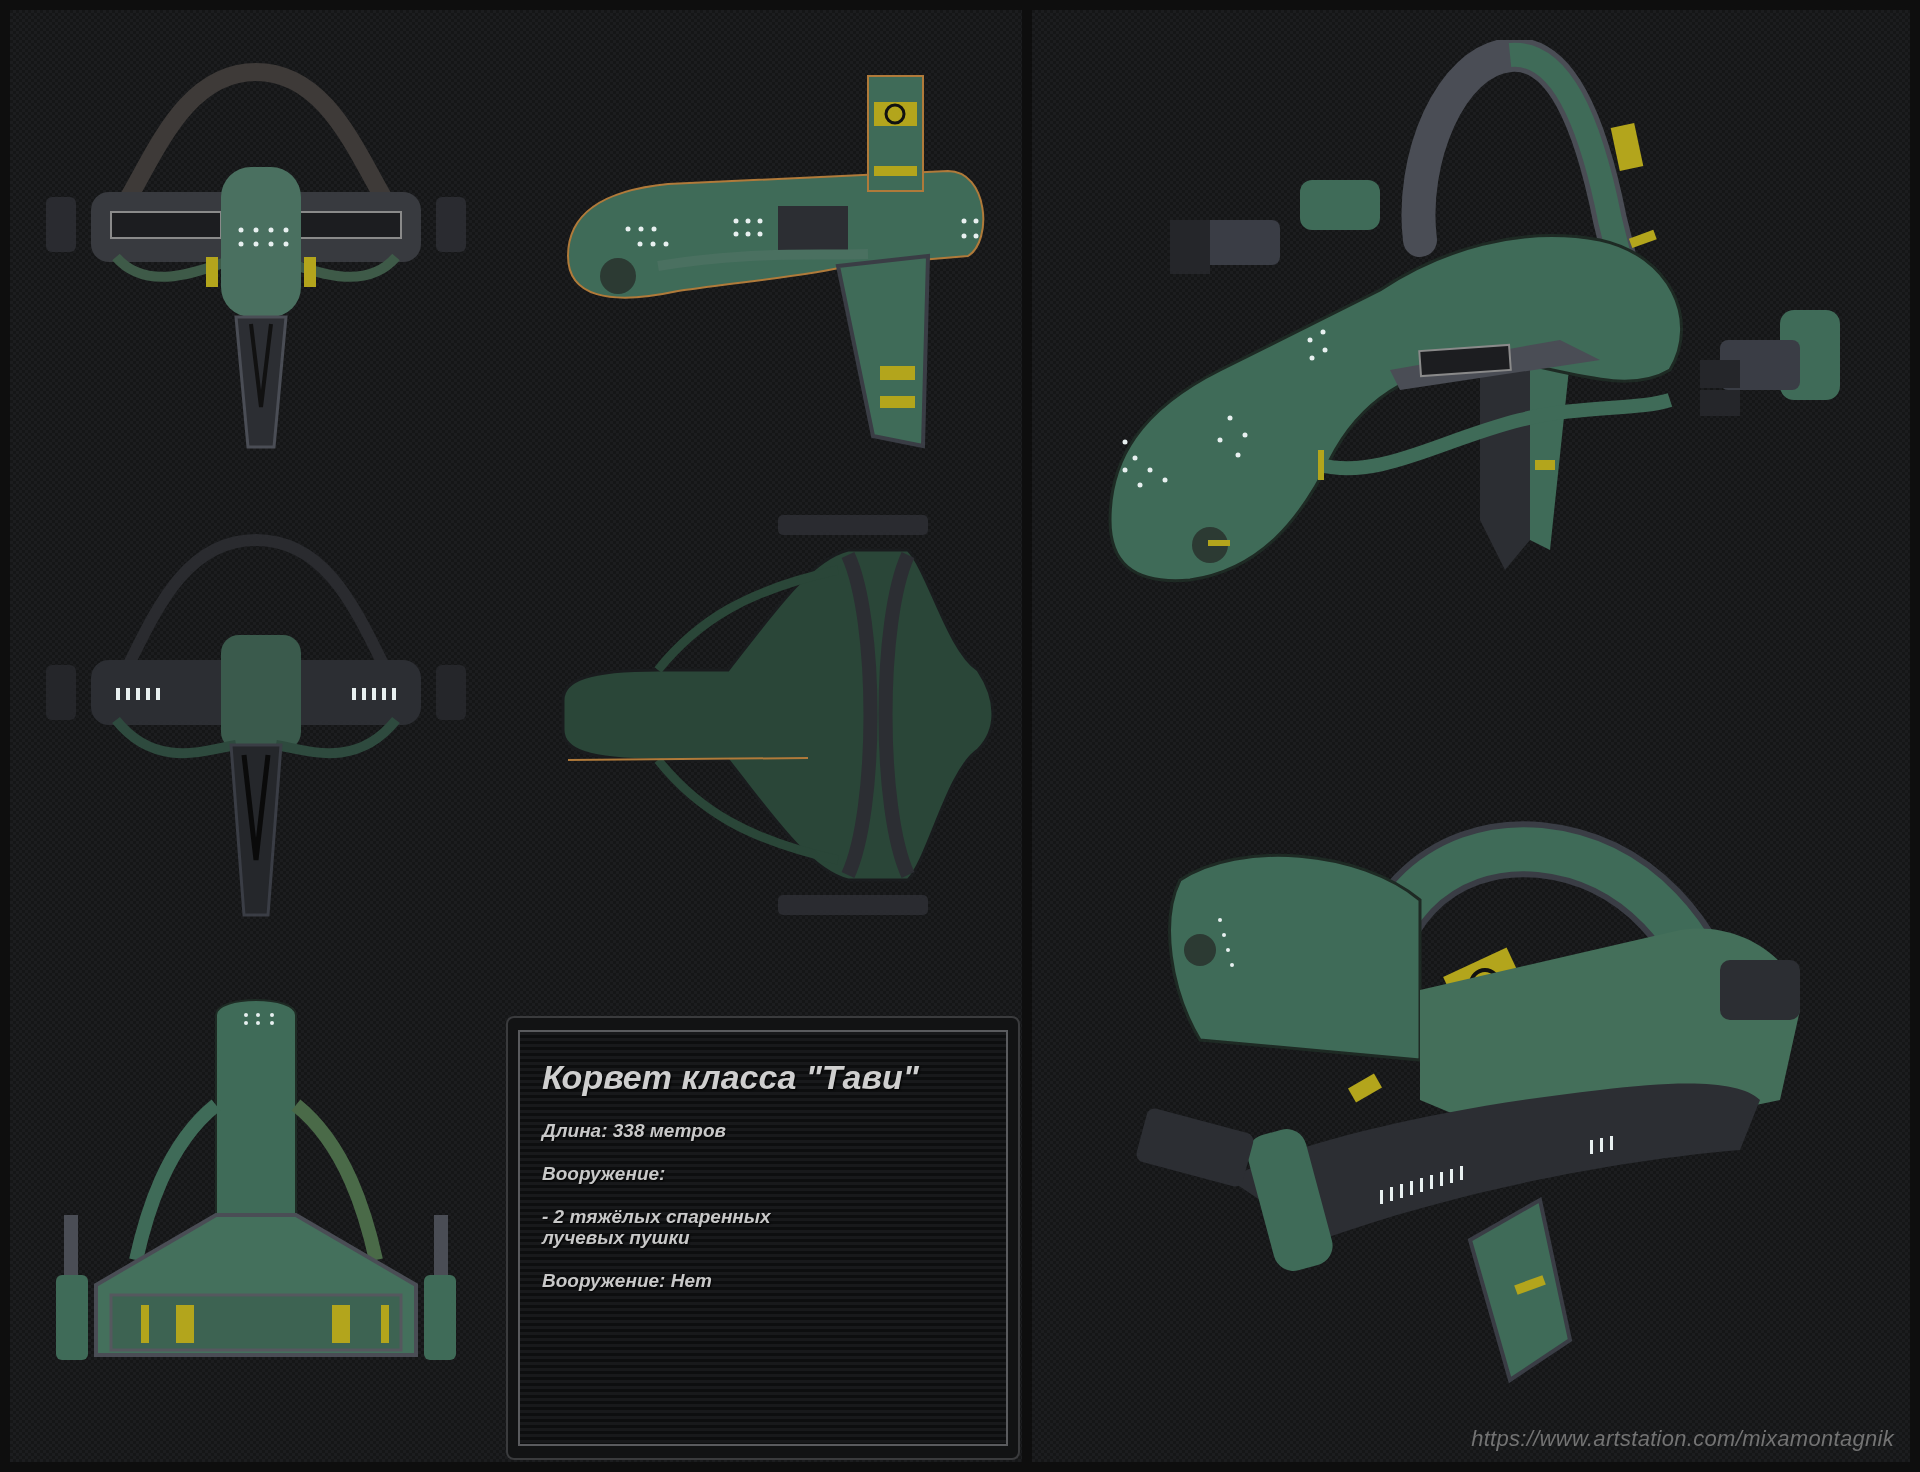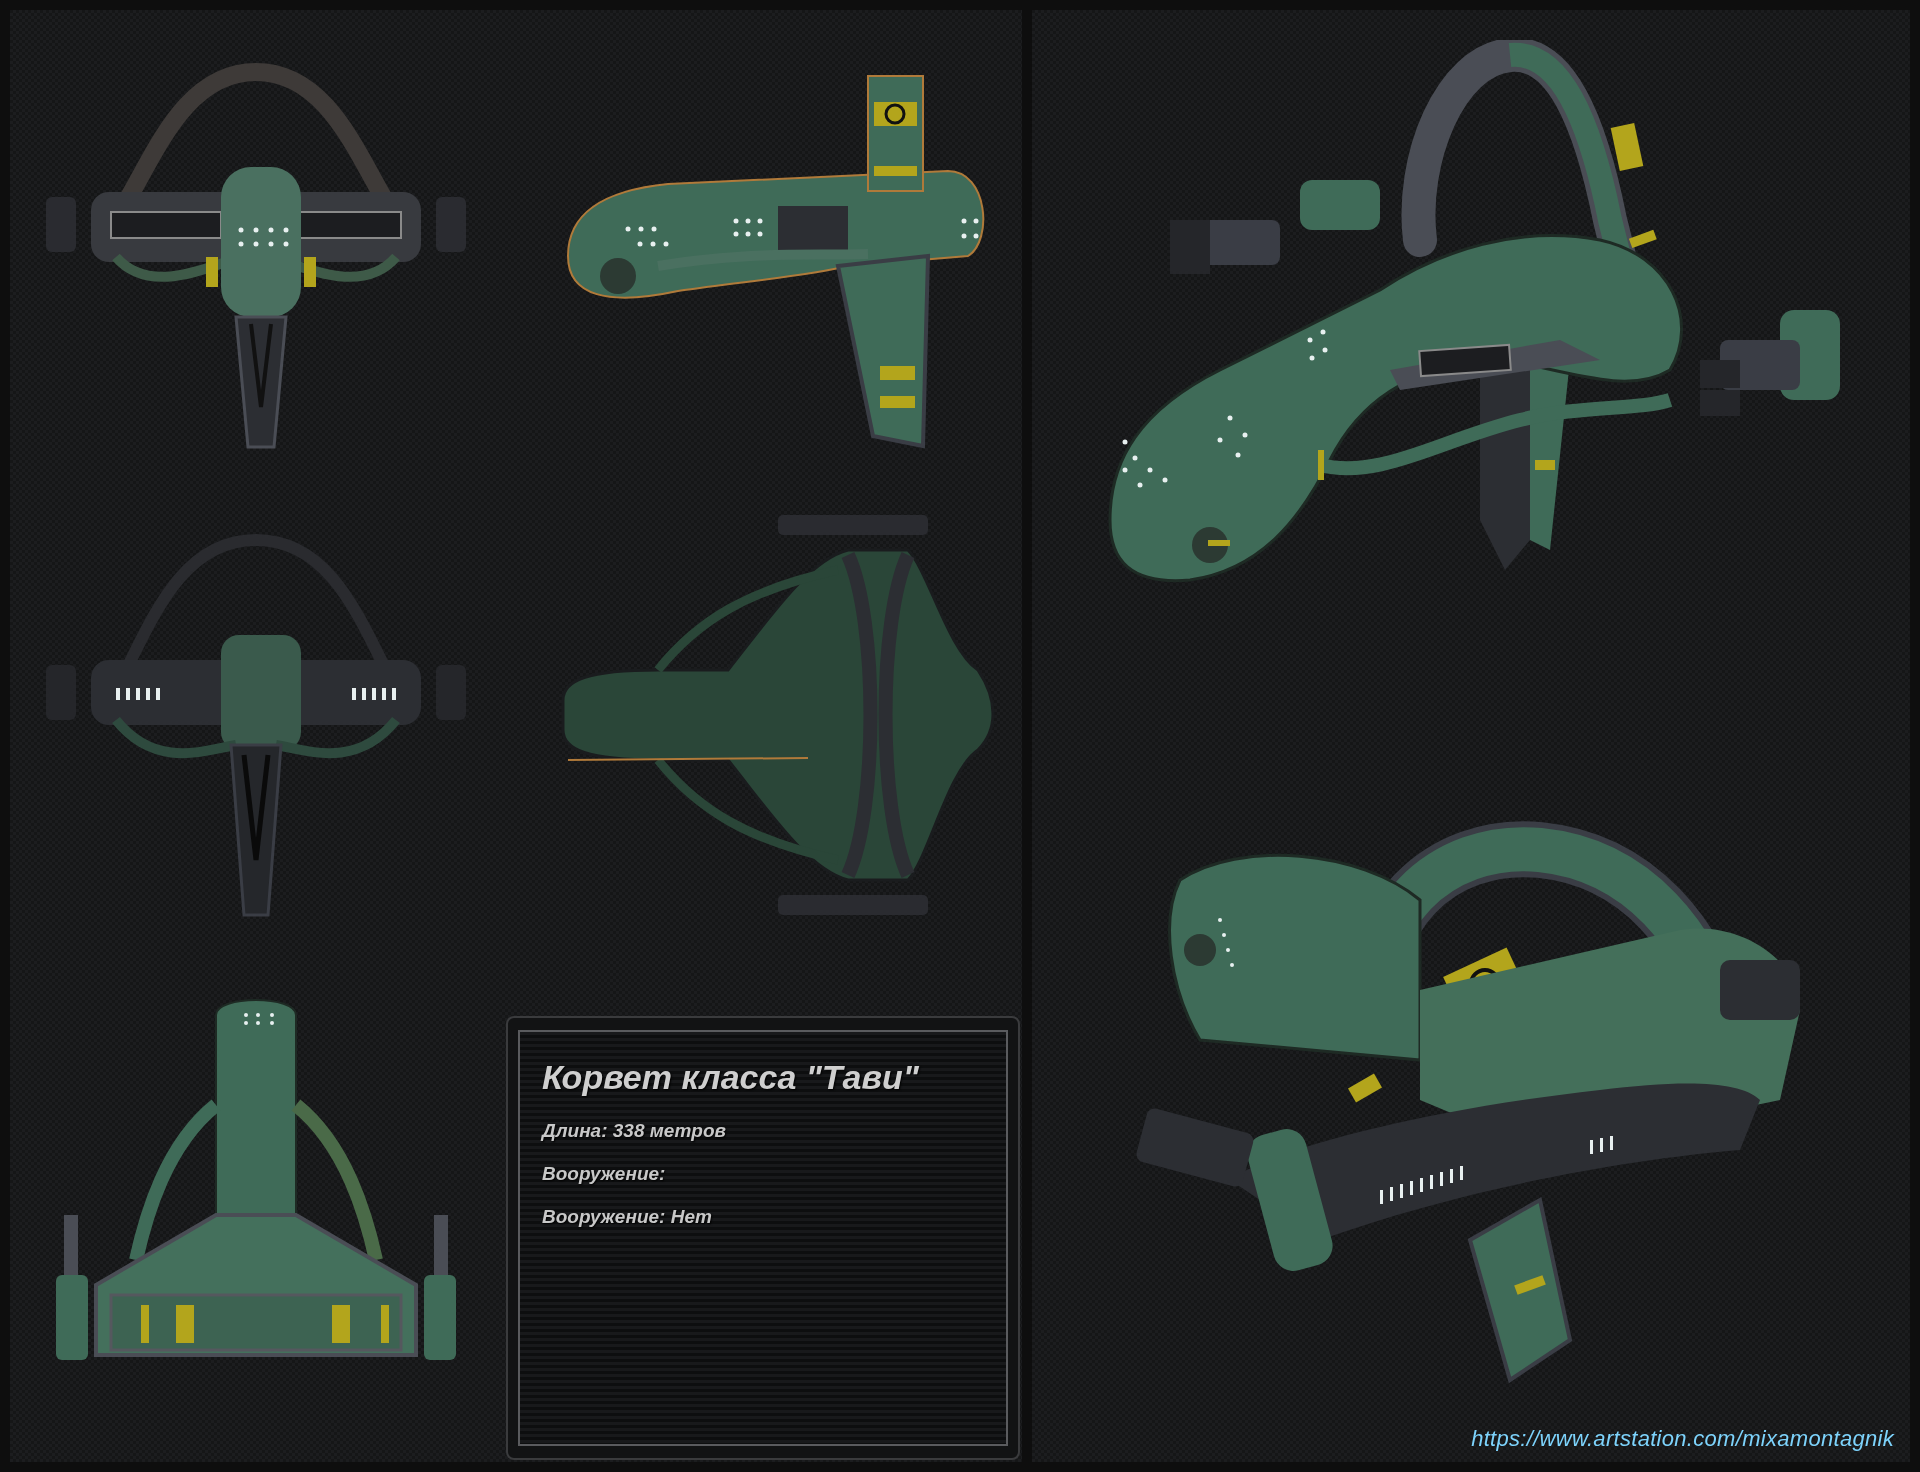--- a/index.html
+++ b/index.html
@@ -34,21 +34,21 @@
     background: repeating-linear-gradient(to bottom, #18191b 0px, #18191b 3px, #0d0e0f 3px, #0d0e0f 6px);
     box-sizing: border-box;
     padding: 26px 22px 0 22px;
     color: #c8c8c8; font-style: italic; font-weight: bold;
     text-shadow: 1px 1px 2px #000;
   }
   .info-title { font-size: 34px; color: #cfcfcf; margin: 0 0 24px 0; line-height: 38px; }
   .info-line { font-size: 19px; line-height: 21px; margin: 4px 0 22px 0; white-space: pre-line; }
   .watermark {
     position: absolute; right: 26px; bottom: 20px;
-    color: #7dd3fc; font-style: italic; font-size: 22px; letter-spacing: 0.3px;
+    color: #737373; font-style: italic; font-size: 22px; letter-spacing: 0.3px;
   }
 </style>
 </head>
 <body>
 
 <div class="panel panel-left"></div>
 <div class="panel panel-right"></div>
 
 <div class="view" style="left:36px;top:62px;width:440px;height:400px;">
   <svg viewBox="0 0 440 400">
@@ -175,20 +175,22 @@
         <circle cx="236" cy="38" r="2"></circle>
     </g>
   </svg>
 </div>
 
 <div class="info-box">
   <div class="info-inner">
     <div class="info-title">Корвет класса "Тави"</div>
     <div class="info-line">Длина: 338 метров</div>
     <div class="info-line">Вооружение:</div>
+    <div class="info-line">- 2 тяжёлых спаренных
+лучевых пушки</div>
     <div class="info-line">Вооружение: Нет</div>
   </div>
 </div>
 
 <div class="view" style="left:1080px;top:40px;width:820px;height:640px;">
   <svg viewBox="0 0 820 640">
     <path d="M340,200 C330,120 370,20 430,15 C480,10 510,80 530,180 L560,300" fill="none" stroke="#4a4d55" stroke-width="34" stroke-linecap="round"></path>
     <path d="M430,15 C480,10 510,80 530,180 L560,300" fill="none" stroke="#3f6b58" stroke-width="24"></path>
     <rect x="535" y="85" width="24" height="44" fill="#b3a51c" transform="rotate(-12 547 107)"></rect>
     <rect x="550" y="195" width="26" height="10" fill="#b3a51c" transform="rotate(-20 560 200)"></rect>

